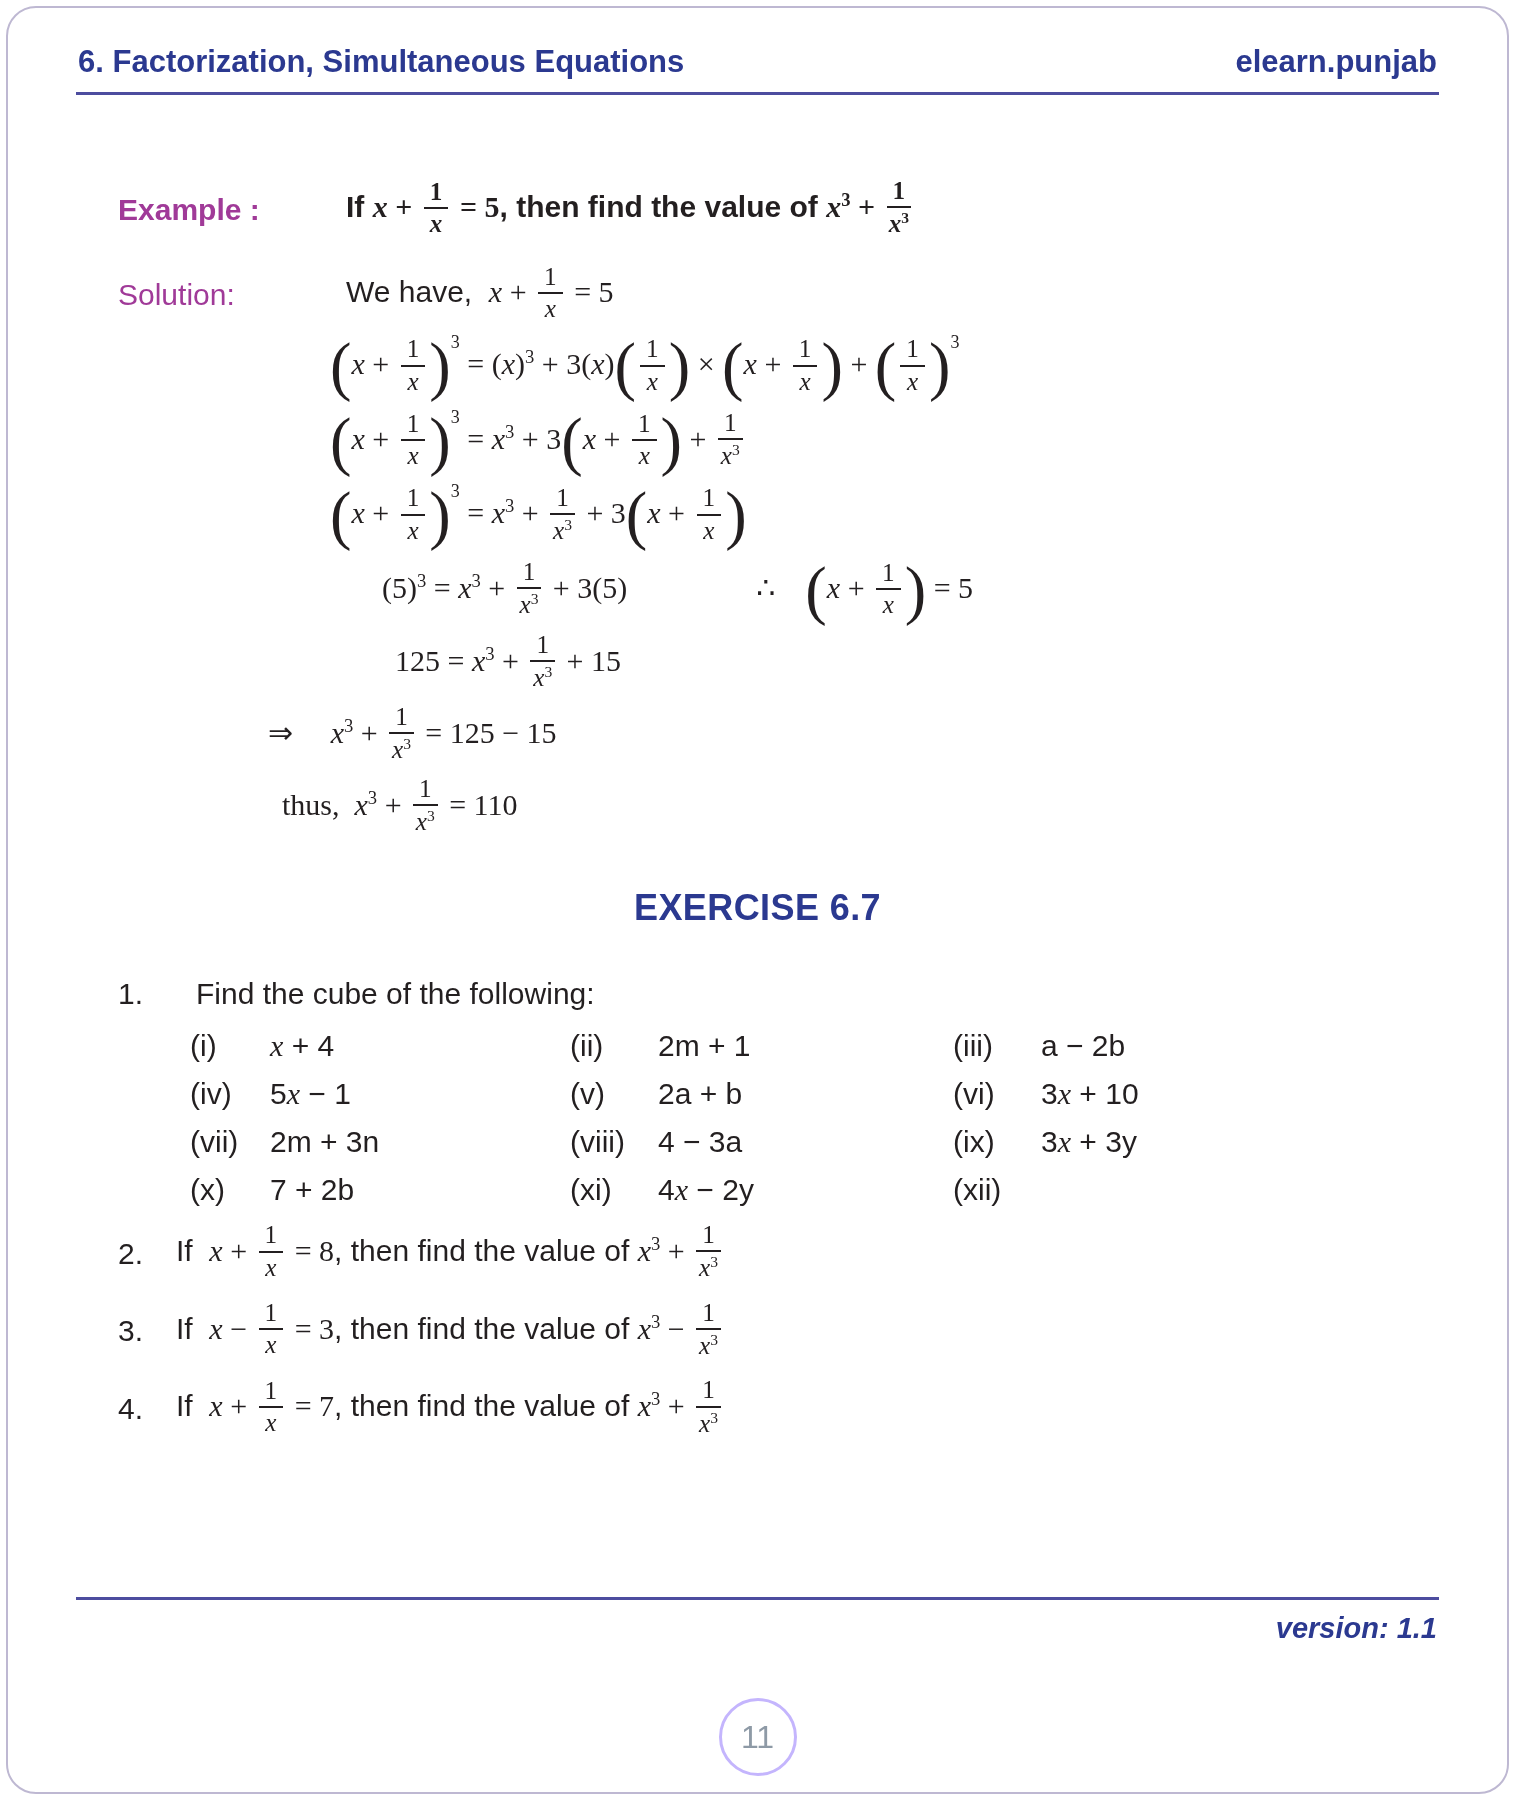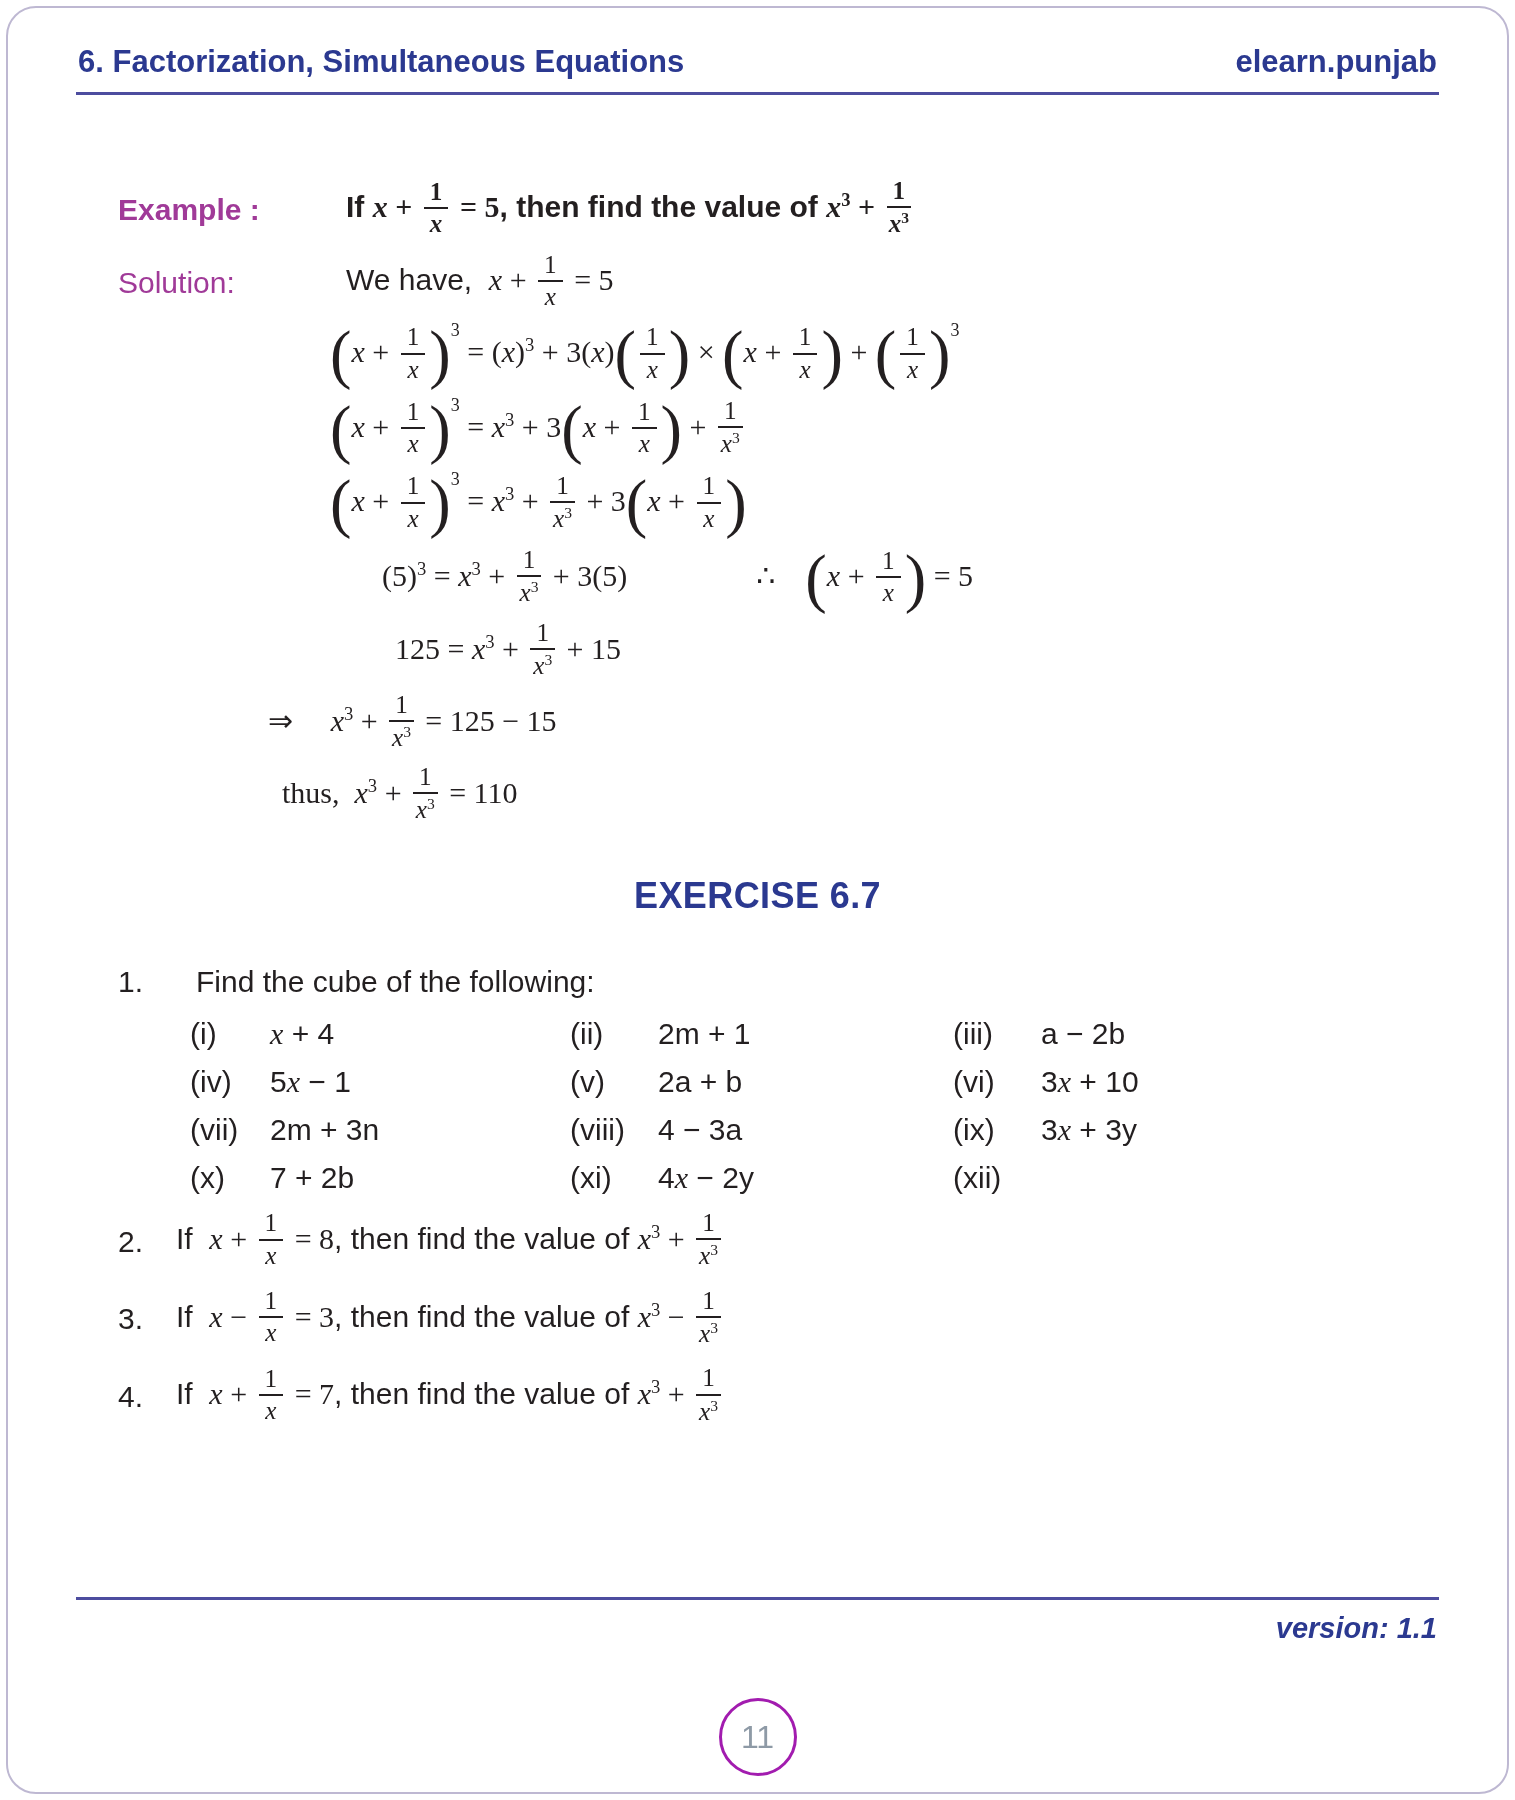--- a/index.html
+++ b/index.html
@@ -13,21 +13,21 @@
   
   .header { display:flex; justify-content:space-between; align-items:baseline; padding:44px 78px 0 78px; }
   .h-title, .h-brand { font-size:31px; font-weight:bold; color:#2b3990; }
   .rule { height:3px; background:#4d4d9f; }
   .rule-top { margin:12px 76px 0 76px; }
   .rule-bottom { position:absolute; left:76px; right:76px; top:1597px; }
 
   
   .lab-row { display:flex; align-items:center; margin-left:118px; }
   .example-row { margin-top:84px;font-weight:bold; }
-  .solution-row { margin-top:12px; }
+  .solution-row { margin-top:24px; }
   .label { width:228px; flex:0 0 auto; font-size:30px; color:#a03a98; }
   .math-slot { font-size:30px; }
 
   
   .m  { white-space:pre; font-family:"Liberation Serif", serif; }
   .ms { font-family:"Liberation Serif", serif; }
   .mt { font-family:"Liberation Sans", sans-serif; }
   .mv { font-family:"Liberation Serif", serif; font-style:italic; }
   sup.msup { font-size:0.62em; }
   .fr { display:inline-flex; flex-direction:column; align-items:center; vertical-align:middle;
@@ -56,21 +56,21 @@
   .items-grid { display:grid; grid-template-columns:80px 300px 88px 295px 88px auto;
                 row-gap:14px; margin:18px 0 0 190px; font-size:30px; align-items:baseline; }
   .it-label, .it-expr { white-space:pre; }
   .q-math-row { display:flex; align-items:center; margin:16px 0 0 118px; font-size:30px; }
   .q-math-row .q-num { width:58px; }
 
   
   .version { position:absolute; right:78px; top:1612px; font-size:29px; font-weight:bold;
              font-style:italic; color:#2b3990; }
   .page-circle { position:absolute; left:50%; top:1698px; transform:translateX(-50%);
-                 width:78px; height:78px; border:3px solid #a21caf; border-radius:50%;
+                 width:78px; height:78px; border:3px solid #c4b5fd; border-radius:50%;
                  display:flex; align-items:center; justify-content:center;text-align:right; }
   .page-circle span { font-size:32px; color:#8e9aa6; }
 </style>
 </head>
 <body>
 
 <div class="page">
   <div class="frame"></div>
 
   <header class="header">

